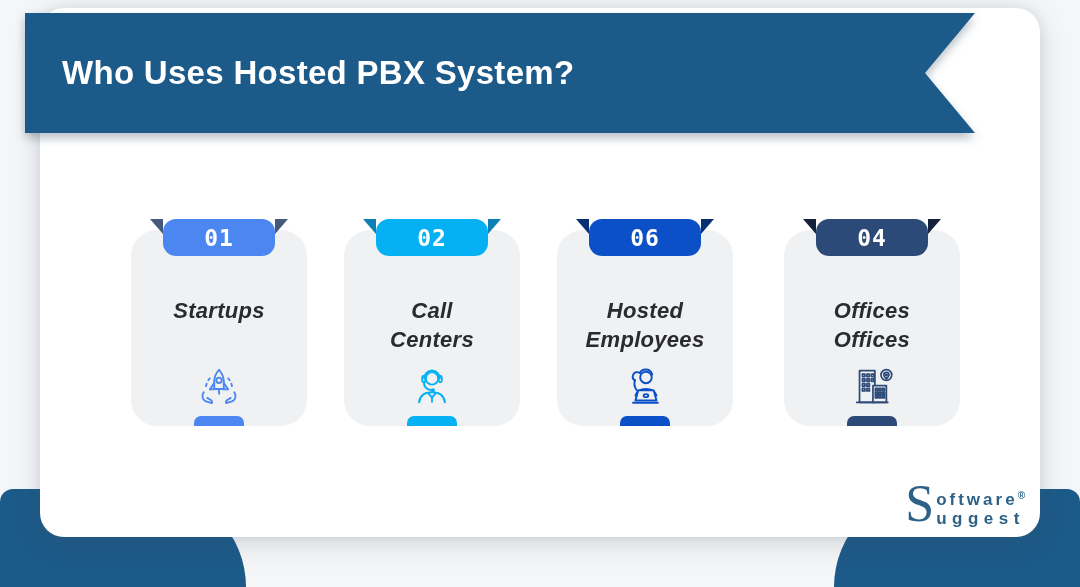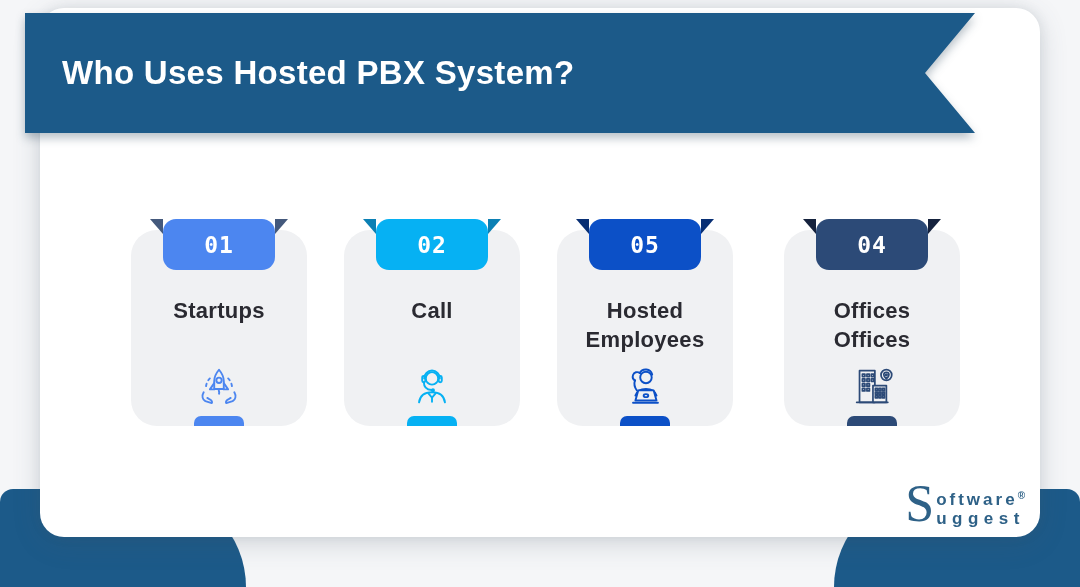--- a/index.html
+++ b/index.html
@@ -43,31 +43,32 @@
     position:absolute; top:230px; width:176px; height:196px;
     background:var(--card-bg,#F0F1F3); border-radius:26px; z-index:2;
   }
   .card-0 { left:131px; } .card-1 { left:344px; } .card-2 { left:557px; } .card-3 { left:784px; }
 
   .wing { position:absolute; top:-11px; width:13px; height:15px; background:var(--wing,#44597C); }
   .wing-l { left:calc(50% - 69px); clip-path:polygon(0 0, 100% 0, 100% 100%); }
   .wing-r { left:calc(50% + 56px); clip-path:polygon(0 0, 100% 0, 0 100%); }
 
   .tab {
-    position:absolute; top:-11px; left:calc(50% - 56px); width:112px; height:51px;
+    position:absolute; top:-11px; left:calc(50% - 56px); width:112px; height:37px;
     background:var(--accent,#4C86F0); border-radius:13px; color:#fff;
     font-size:23px; font-weight:bold; letter-spacing:1px;
     display:flex; align-items:center; justify-content:center;
     font-family:"DejaVu Sans Mono","Liberation Sans",monospace;
   }
 
   .card-title {
     position:absolute; top:66px; left:0; right:0; text-align:center;
     color:var(--card-title,#2A2A31); font-size:22px; font-weight:bold; line-height:29px;
     letter-spacing:.3px;
+    font-style:italic;
   }
   .card-title .tl { display:block; }
 
   .card-icon {
     position:absolute; bottom:16px; left:50%; transform:translateX(-50%);
     width:46px; height:46px; color:var(--accent,#4C86F0);
   }
   .card-icon svg { width:100%; height:100%; display:block; }
 
   .pill {
@@ -131,20 +132,21 @@
   </div>
 
   <div class="card card-1" style="--accent: #06B1F3; --wing: #0C80B4;">
     <span class="wing wing-l"></span>
     <span class="wing wing-r"></span>
     <div class="tab">
         <span>02</span>
       </div>
     <div class="card-title">
       <span class="tl">Call</span>
+      <span class="tl">Centers</span>
     </div>
     <div class="card-icon">
       <svg viewBox="0 0 48 48" fill="none" stroke="currentColor" stroke-width="2" stroke-linecap="round" stroke-linejoin="round">
         <circle cx="24" cy="15" r="6.5"></circle>
         <path d="M15.8 15a8.2 8.2 0 0 1 16.4 0"></path>
         <rect x="13.8" y="12.5" width="3.2" height="6.5" rx="1.6"></rect>
         <rect x="31" y="12.5" width="3.2" height="6.5" rx="1.6"></rect>
         <path d="M15.5 19c0 5.5 4 7.8 8 8.2"></path>
         <circle cx="25" cy="27.3" r="1.1"></circle>
         <path d="M10.5 40c1-7.5 6.8-10.5 13.5-10.5S36.5 32.5 37.5 40"></path>
@@ -152,21 +154,21 @@
         <path d="M24 35.5v4"></path>
       </svg>
     </div>
     <div class="pill"></div>
   </div>
 
   <div class="card card-2" style="--accent: #0C50C7; --wing: #082F74;">
     <span class="wing wing-l"></span>
     <span class="wing wing-r"></span>
     <div class="tab">
-        <span>05</span>
+        <span>06</span>
       </div>
     <div class="card-title">
       <span class="tl">Hosted</span>
       <span class="tl">Employees</span>
     </div>
     <div class="card-icon">
       <svg viewBox="0 0 48 48" fill="none" stroke="currentColor" stroke-width="2" stroke-linecap="round" stroke-linejoin="round">
         <path d="M31.5 11a7 7 0 0 0-13-1.5"></path>
         <circle cx="25" cy="14" r="6"></circle>
         <path d="M19 9.5c-3-2-6.5-1-7.5 2-0.8 2.4.3 4.8 2.2 5.8"></path>

